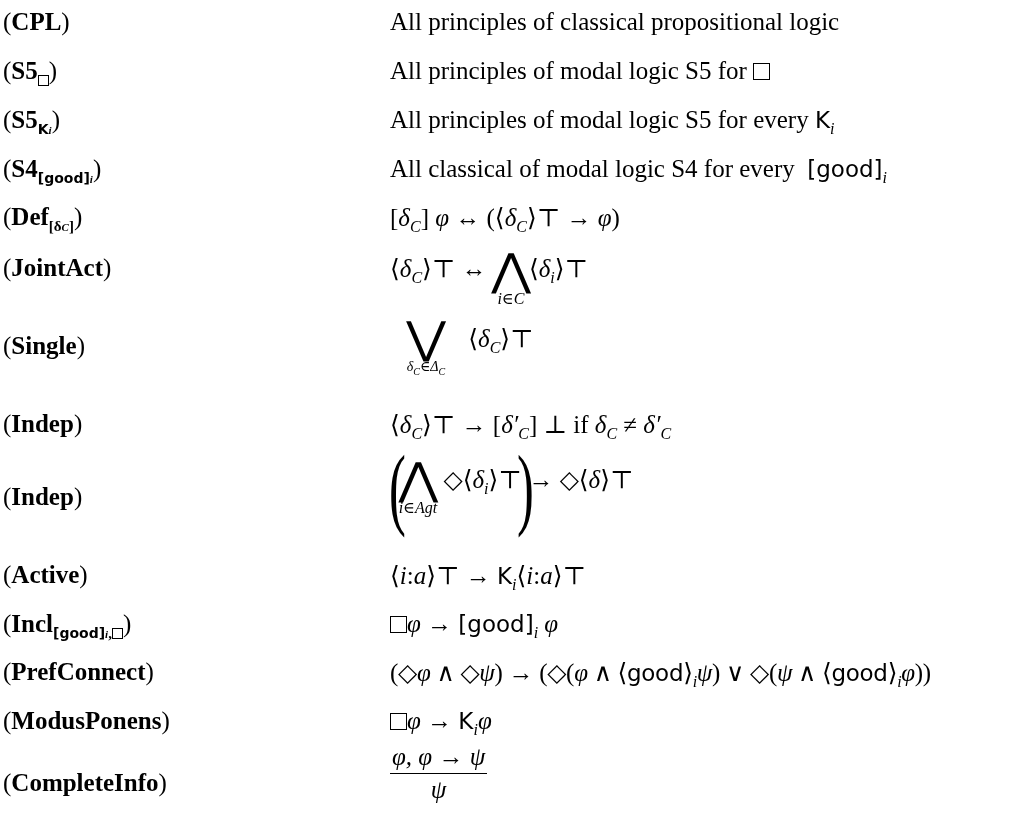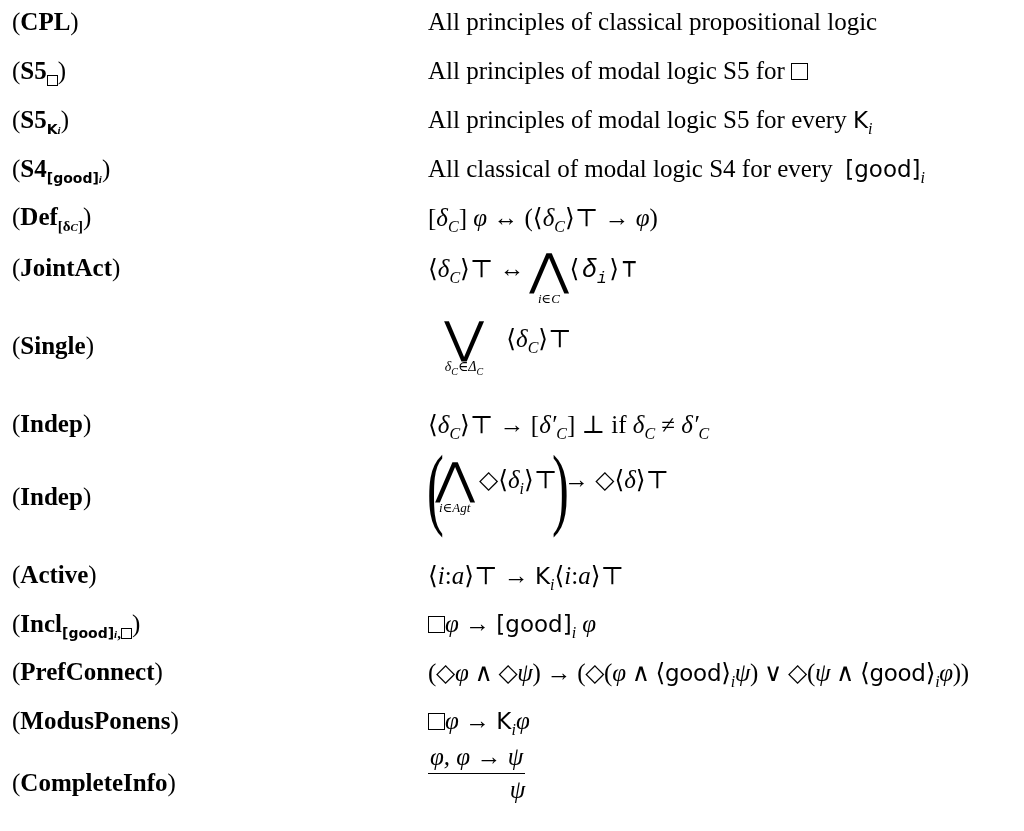--- a/index.html
+++ b/index.html
@@ -1,33 +1,33 @@
 <!DOCTYPE html>
 <html><head>
 <meta charset="utf-8">
 <style>
   html, body { margin: 0; padding: 0; background: #ffffff; }
   body { width: 1024px; height: 831px; position: relative; overflow: hidden;
          font-family: "Liberation Serif", "DejaVu Serif", serif; color: #000; }
   .row { position: absolute; left: 0; width: 1024px; }
-  .name { position: absolute; left: 12px; font-size: 25px; white-space: nowrap; }
+  .name { position: absolute; left: 3px; font-size: 25px; white-space: nowrap; }
   .name b { font-weight: bold; }
-  .formula { position: absolute; left: 390px; font-size: 25px; white-space: nowrap; margin-left: 38px; }
+  .formula { position: absolute; left: 390px; font-size: 25px; white-space: nowrap; }
   .sub { font-size: 15px; vertical-align: -6px; font-weight: bold; }
   .sans { font-family: "DejaVu Sans", "Liberation Sans", sans-serif; font-size: 23px; }
   .sans-sub { font-family: "DejaVu Sans", "Liberation Sans", sans-serif; font-size: 14px; }
   .it { font-style: italic; }
   .isub { font-style: italic; font-size: 16px; vertical-align: -6px; }
   .box { display: inline-block; width: 17px; height: 17px; border: 1.4px solid #000; vertical-align: -1px; box-sizing: border-box; }
   .box-s { display: inline-block; width: 11px; height: 11px; border: 1.2px solid #000; vertical-align: -1px; box-sizing: border-box; }
   .big { display: inline-block; position: relative; text-align: center; vertical-align: top; }
   .big .op { font-family: "DejaVu Serif", serif; font-size: 44px; line-height: 40px; display: block; transform: scaleX(1.1); }
-  .big .lim { font-size: 13px; font-style: italic; display: block; line-height: 18px; }
+  .big .lim { font-size: 16px; font-style: italic; display: block; line-height: 18px; }
   .paren { font-size: 92px; line-height: 80px; font-weight: 200; vertical-align: top; display: inline-block; transform: scaleX(0.55); }
-  .frac { display: inline-block; text-align: right; vertical-align: middle; }
+  .frac { display: inline-block; text-align: center; vertical-align: middle; }
   .frac .num { display: block; padding: 0 2px 2px 2px; border-bottom: 1.6px solid #000; }
   .frac .den { display: block; padding-top: 2px; }
 </style>
 </head>
 <body>
 
 <div class="row" style="top:8px;">
   <div class="name">(<b>CPL</b>)</div>
   <div class="formula">All principles of classical propositional logic</div>
 </div>
@@ -48,21 +48,21 @@
 </div>
 
 <div class="row" style="top:203px;">
   <div class="name">(<b>Def</b><span class="sub"><span>[δ</span><span class="it" style="font-size:11px;">C</span><span>]</span></span>)</div>
   <div class="formula">[<span class="it">δ</span><span class="isub">C</span>] <span class="it">φ</span> ↔ (⟨<span class="it">δ</span><span class="isub">C</span>⟩⊤ → <span class="it">φ</span>)</div>
 </div>
 
 <div class="row" style="top:254px;">
   <div class="name">(<b>JointAct</b>)</div>
   <div class="formula">
-    <span style="display:inline-block; vertical-align:top;">⟨<span class="it">δ</span><span class="isub">C</span>⟩⊤ ↔&nbsp;</span><span class="big" style="margin-top:-4px;"><span class="op">⋀</span><span class="lim">i∈C</span></span><span style="display:inline-block; vertical-align:top;font-family:Liberation Mono, monospace;">⟨<span class="it">δ</span><span class="isub">i</span>⟩⊤</span>
+    <span style="display:inline-block; vertical-align:top;">⟨<span class="it">δ</span><span class="isub">C</span>⟩⊤ ↔&nbsp;</span><span class="big" style="margin-top:-4px;"><span class="op">⋀</span><span class="lim">i∈C</span></span><span style="display:inline-block; vertical-align:top;">⟨<span class="it">δ</span><span class="isub">i</span>⟩⊤</span>
   </div>
 </div>
 
 <div class="row" style="top:332px;">
   <div class="name">(<b>Single</b>)</div>
   <div class="formula" style="top:-14px;">
     <span class="big" style="width:72px;"><span class="op">⋁</span><span class="lim" style="font-size:14px;">δ<sub style="font-size:10px;">C</sub>∈Δ<sub style="font-size:10px;">C</sub></span></span><span style="display:inline-block; vertical-align:top; padding-top:6px;">&nbsp;⟨<span class="it">δ</span><span class="isub">C</span>⟩⊤</span>
   </div>
 </div>
 

